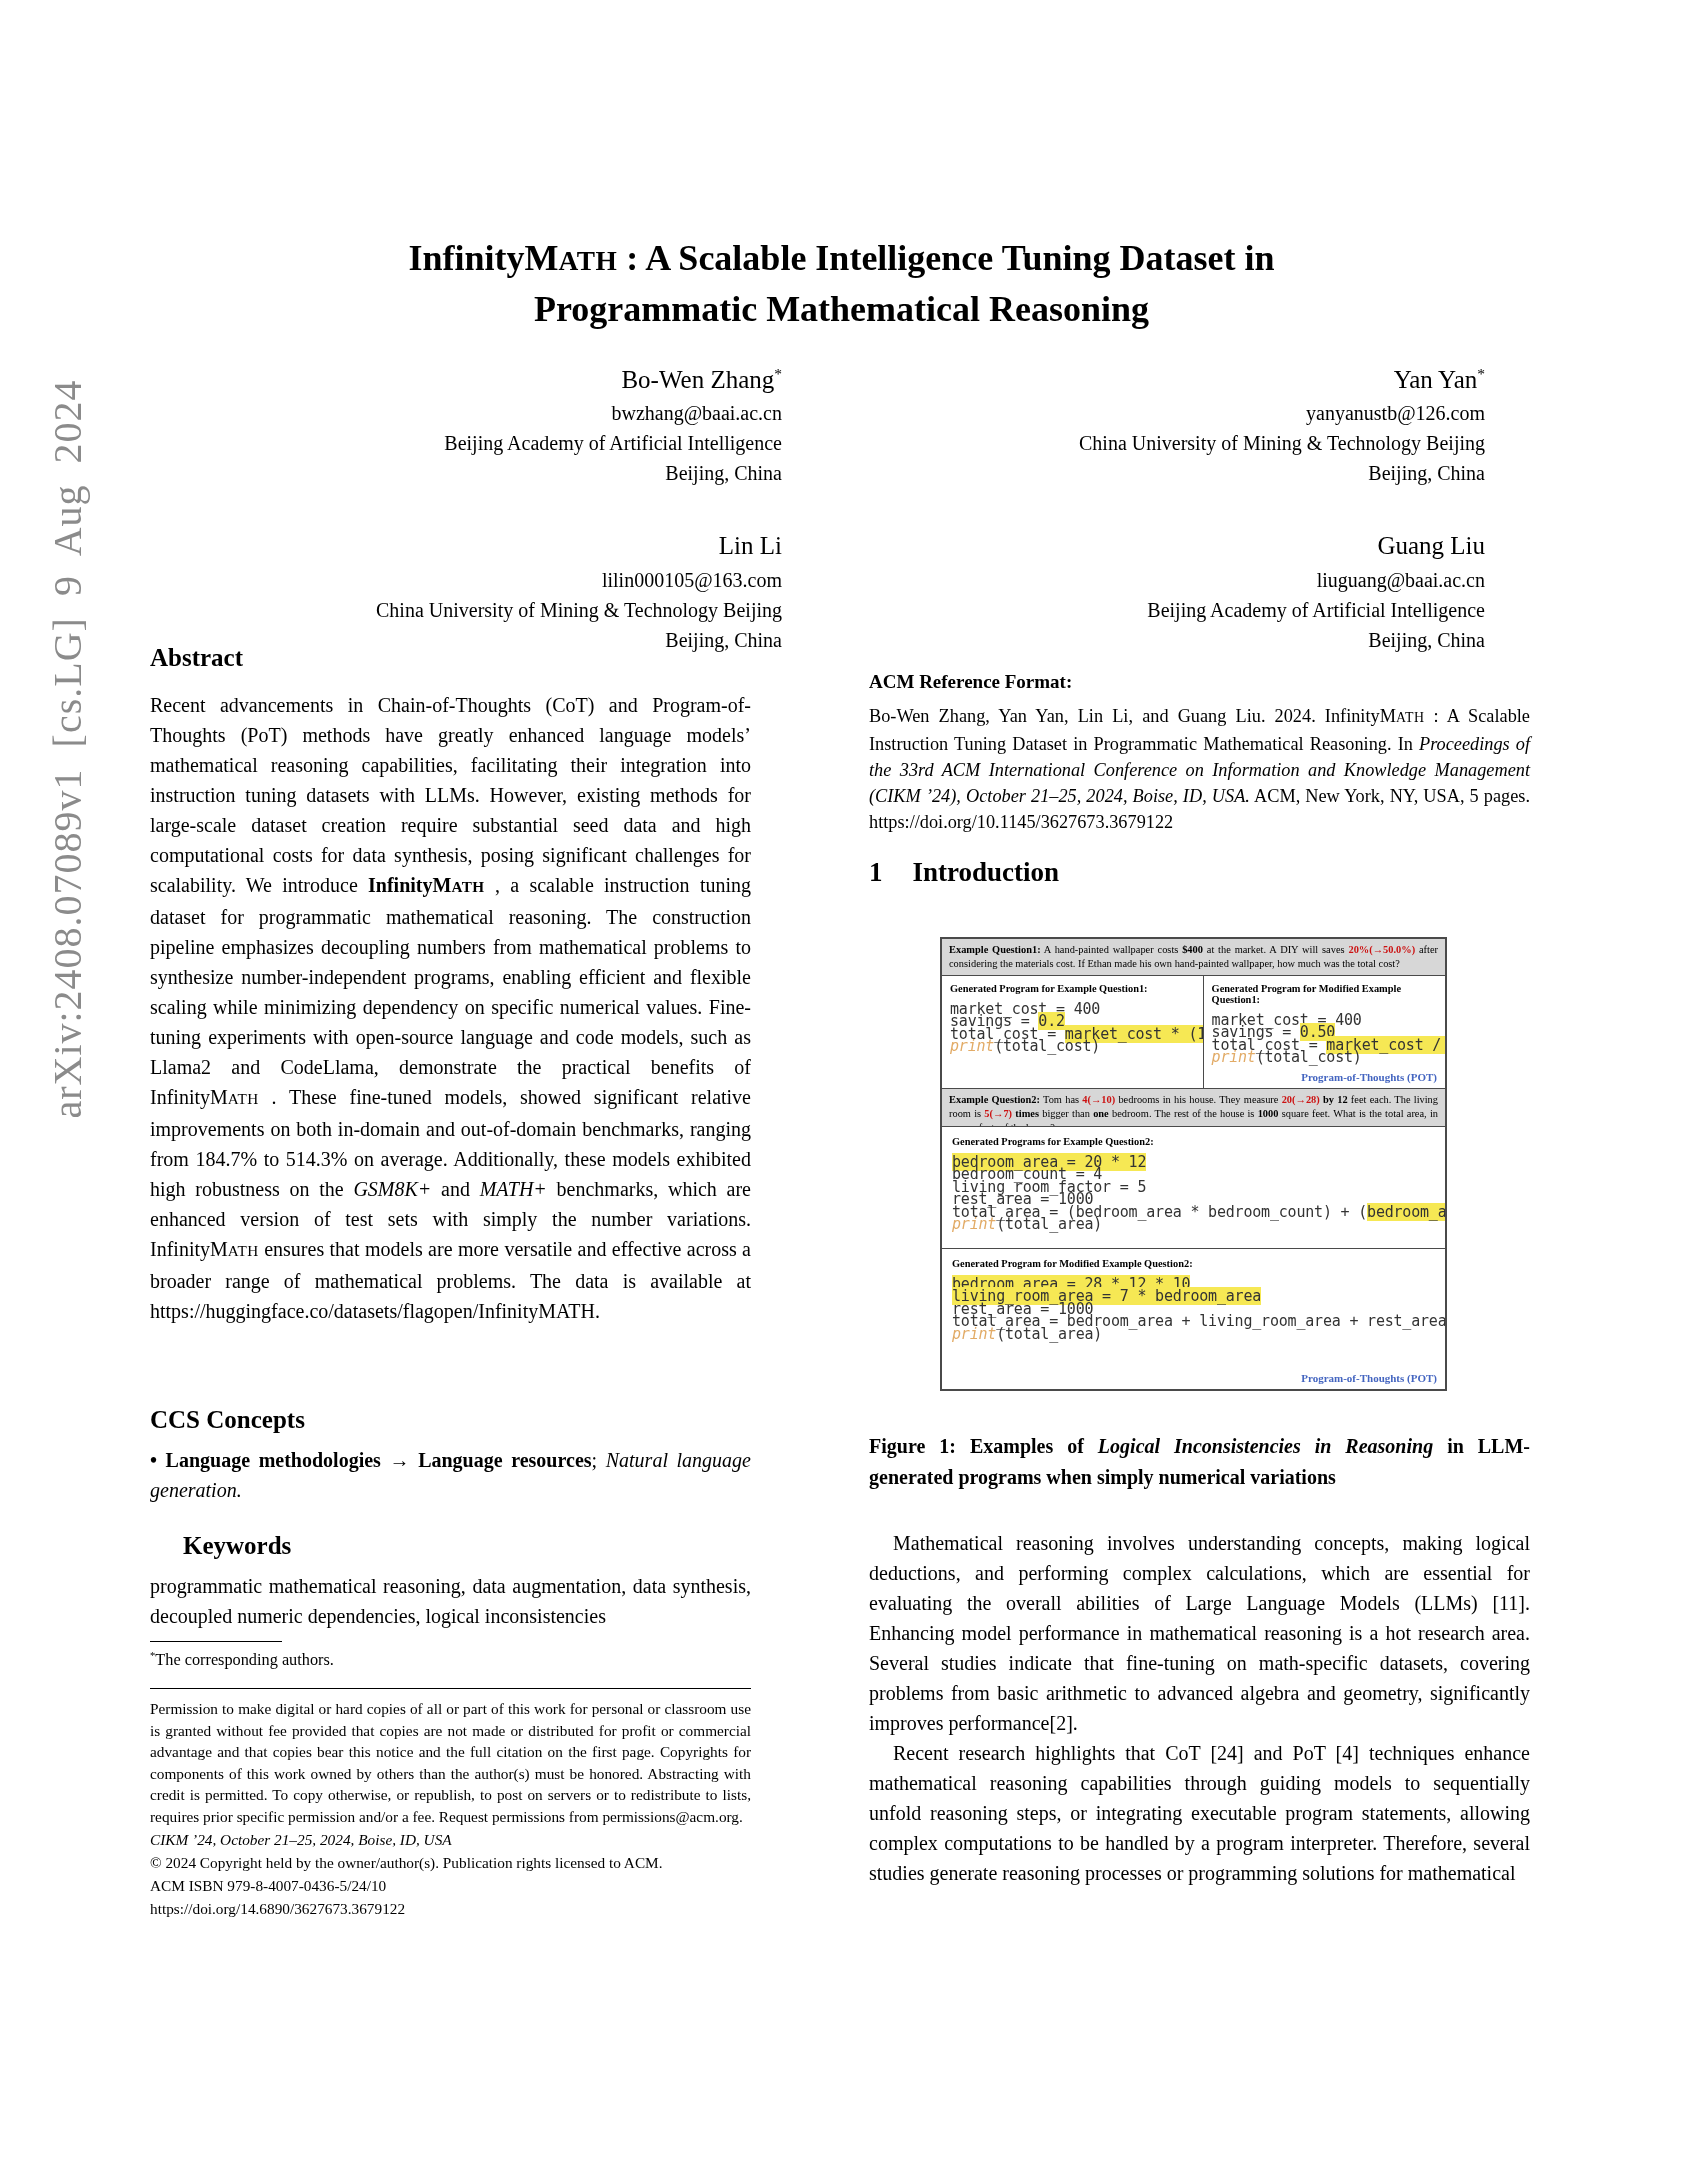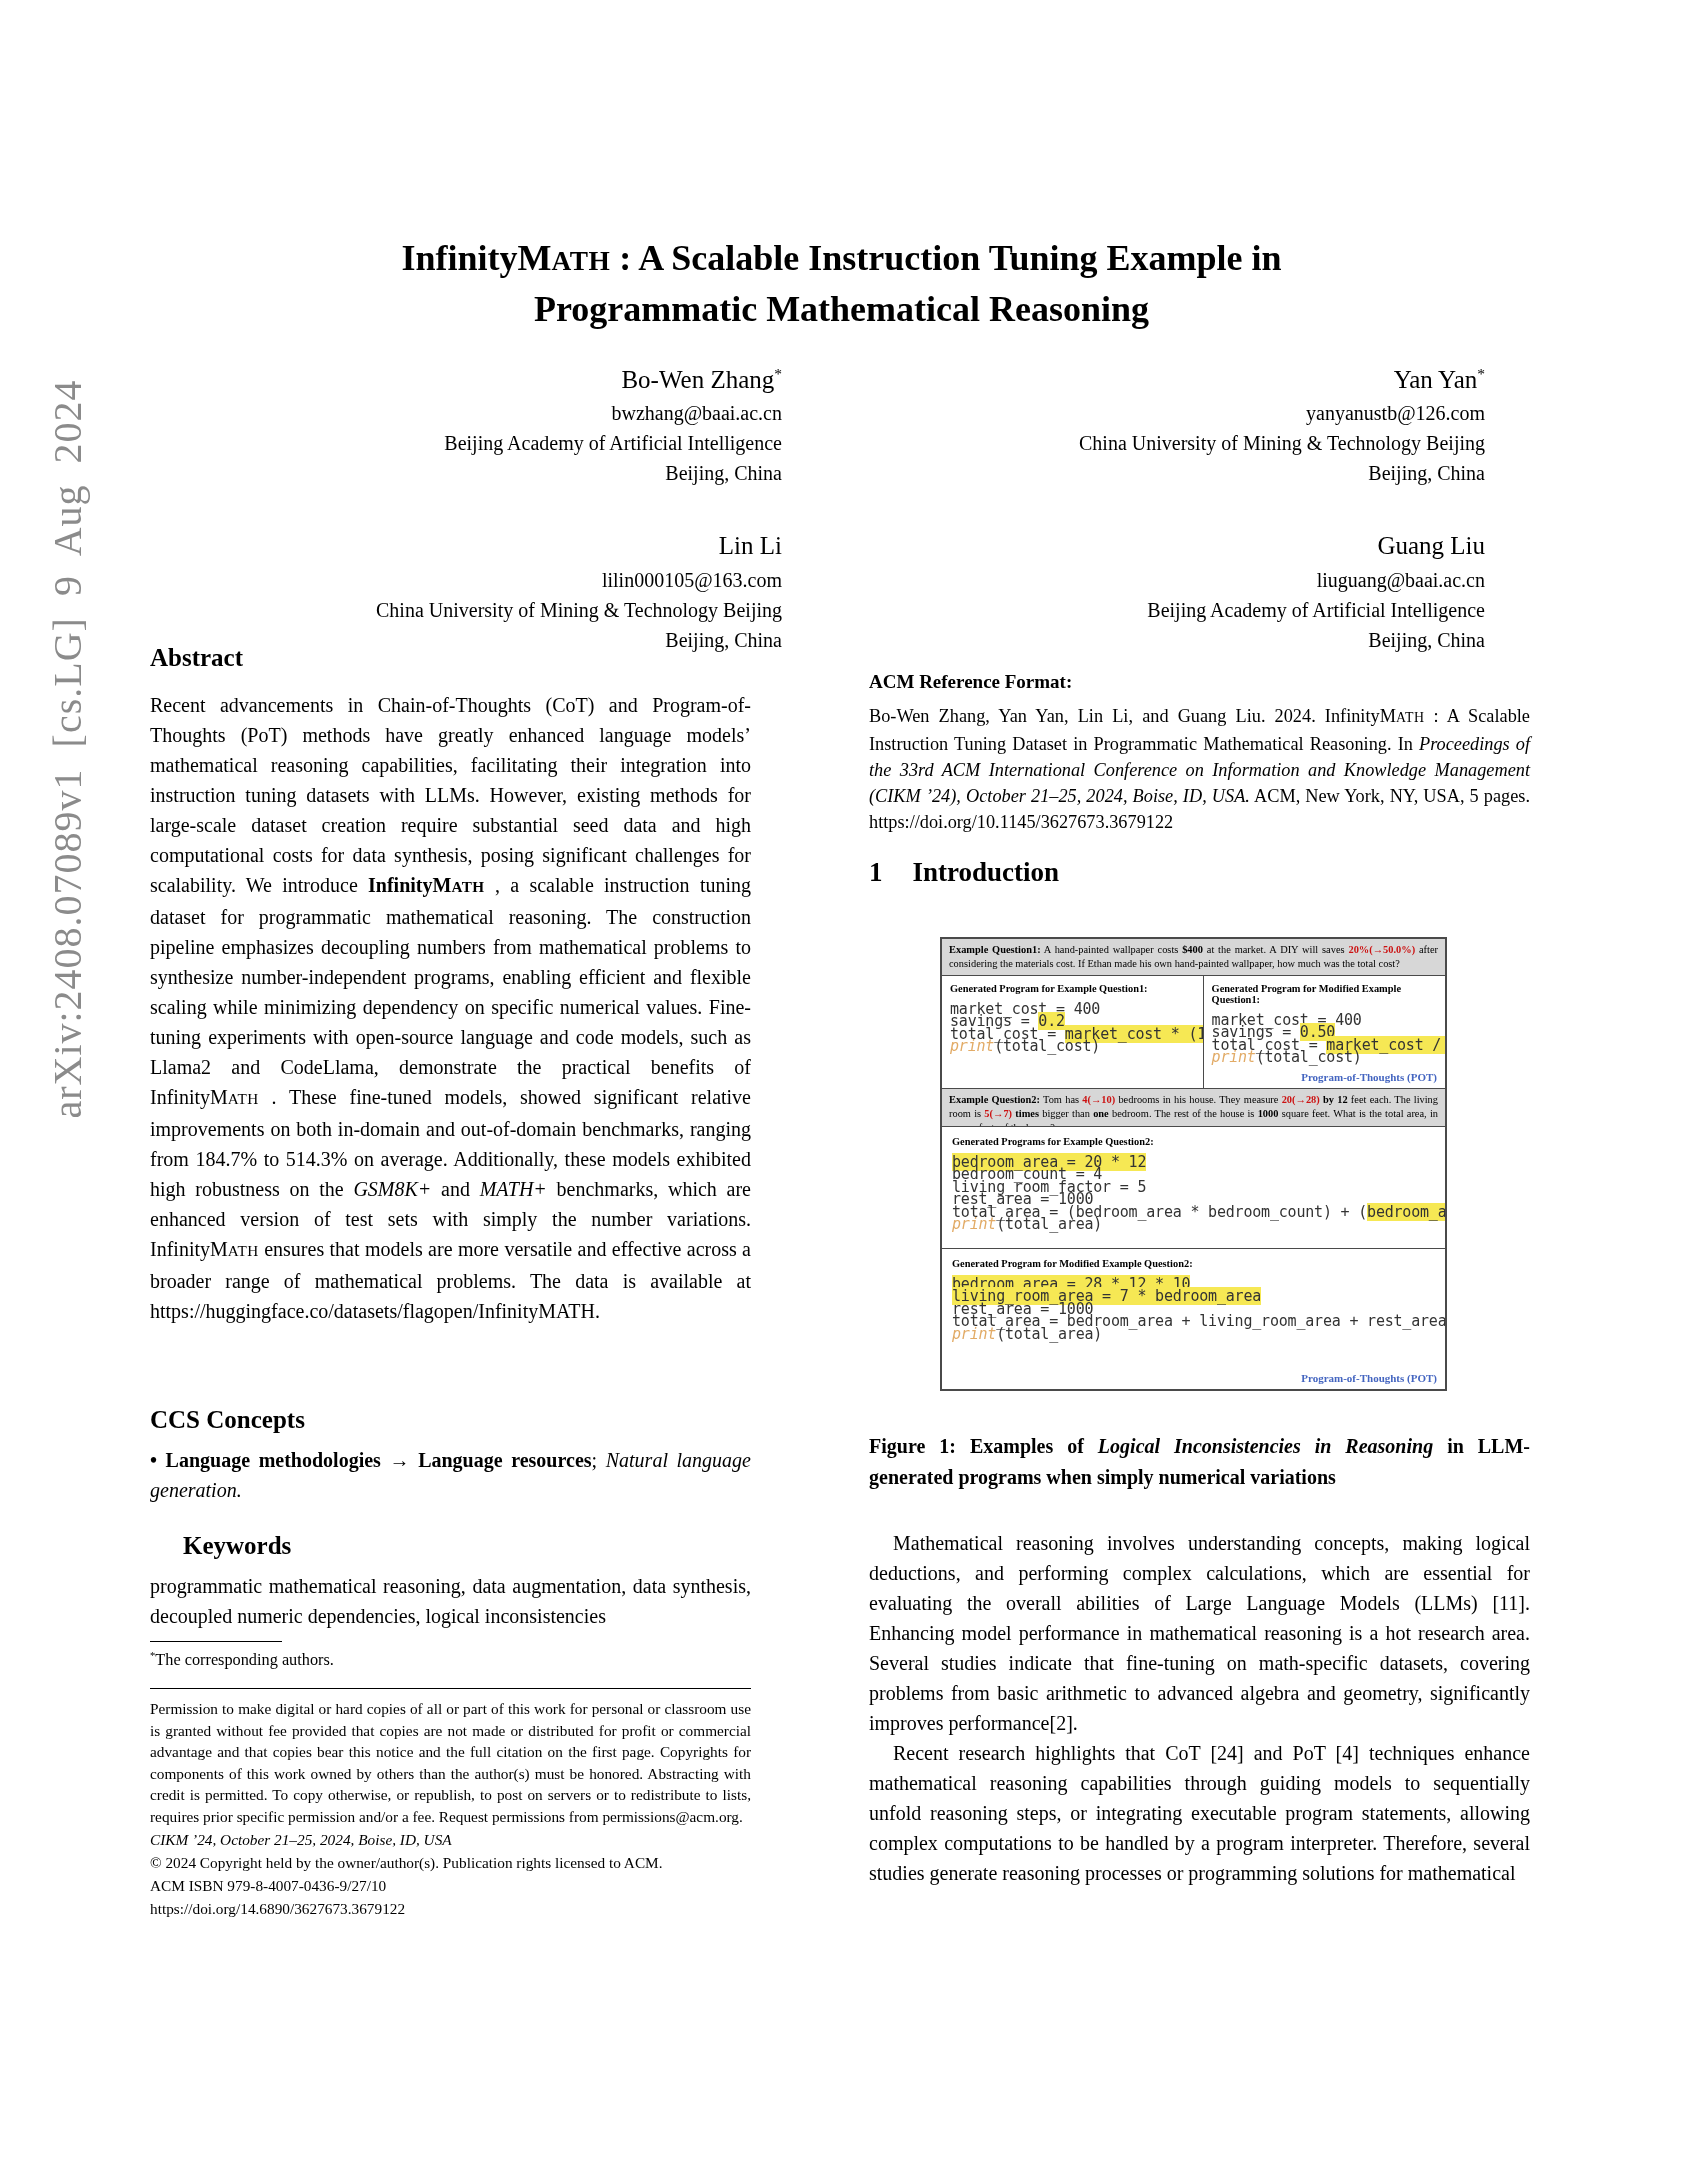--- a/index.html
+++ b/index.html
@@ -72,21 +72,21 @@
   .intro-p{font-size:20px;line-height:30px;text-align:justify;margin:0;text-indent:24px;}
 </style>
 </head>
 <body>
 
 <div class="page">
 
   <div class="arxiv">arXiv:2408.07089v1 [cs.LG] 9 Aug 2024</div>
 
   <div class="title-block">
-    <div><span>Infinity</span><span>M</span><span class="sc">ATH</span><span> : A Scalable Instruction Tuning Example in</span></div>
+    <div><span>Infinity</span><span>M</span><span class="sc">ATH</span><span> : A Scalable Intelligence Tuning Dataset in</span></div>
     <div>Programmatic Mathematical Reasoning</div>
   </div>
 
   <div class="authors">
     <div class="author">
       <div class="name"><span>Bo-Wen Zhang</span><sup>*</sup></div>
       <div>bwzhang@baai.ac.cn</div>
       <div>Beijing Academy of Artificial Intelligence</div>
       <div>Beijing, China</div>
     </div>
@@ -122,21 +122,21 @@
   <div class="colL" style="top:1641px;">
     <div class="footnote-rule"></div>
     <div class="footnote-text"><span class="sup">*</span><span>The corresponding authors.</span></div>
   </div>
 
   <div class="colL" style="top:1688px;">
     <div class="copy-rule"></div>
     <div class="perm">Permission to make digital or hard copies of all or part of this work for personal or classroom use is granted without fee provided that copies are not made or distributed for profit or commercial advantage and that copies bear this notice and the full citation on the first page. Copyrights for components of this work owned by others than the author(s) must be honored. Abstracting with credit is permitted. To copy otherwise, or republish, to post on servers or to redistribute to lists, requires prior specific permission and/or a fee. Request permissions from permissions@acm.org.</div>
     <div class="perm-line i">CIKM ’24, October 21–25, 2024, Boise, ID, USA</div>
     <div class="perm-line">© 2024 Copyright held by the owner/author(s). Publication rights licensed to ACM.</div>
-    <div class="perm-line">ACM ISBN 979-8-4007-0436-9/27/10</div>
+    <div class="perm-line">ACM ISBN 979-8-4007-0436-5/24/10</div>
     <div class="perm-line">https://doi.org/14.6890/3627673.3679122</div>
   </div>
 
   <div class="colR acmref-h" style="top:671px;">ACM Reference Format:</div>
   <div class="colR acmref" style="top:703px;"><span class="">Bo-Wen Zhang, Yan Yan, Lin Li, and Guang Liu. 2024. InfinityM</span><span class="sc">ATH</span><span class=""> : A Scalable Instruction Tuning Dataset in Programmatic Mathematical Reasoning. In </span><span class="i">Proceedings of the 33rd ACM International Conference on Information and Knowledge Management (CIKM ’24), October 21–25, 2024, Boise, ID, USA.</span><span class=""> ACM, New York, NY, USA, 5 pages. https://doi.org/10.1145/3627673.3679122</span></div>
 
   <div class="colR sec-head" style="top:857px;">
     <span>1</span><span class="sec-title">Introduction</span>
   </div>
 

